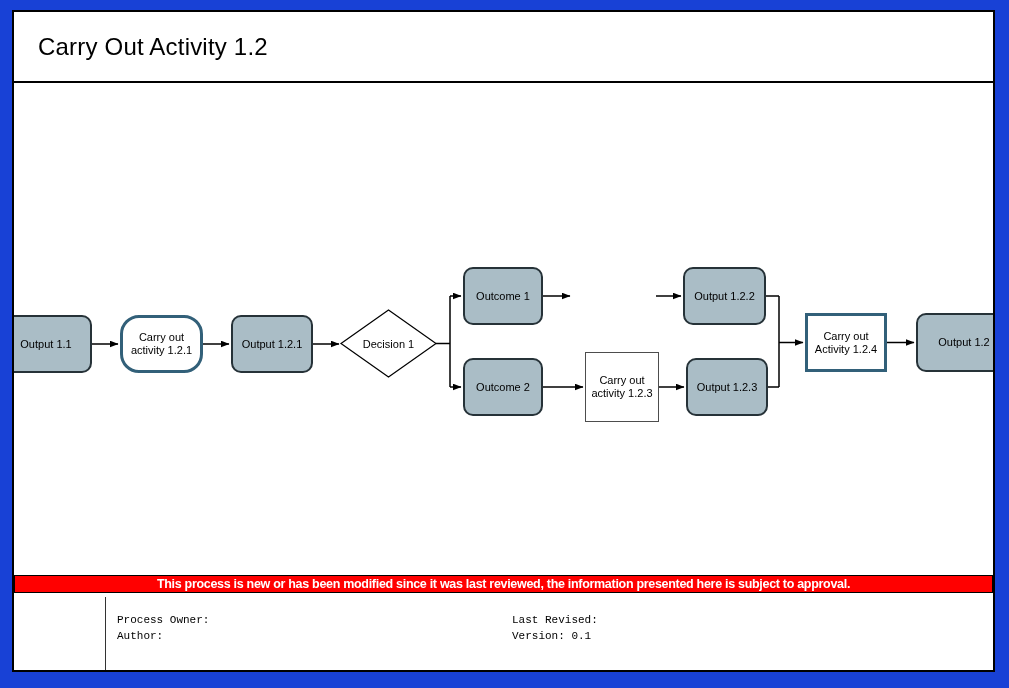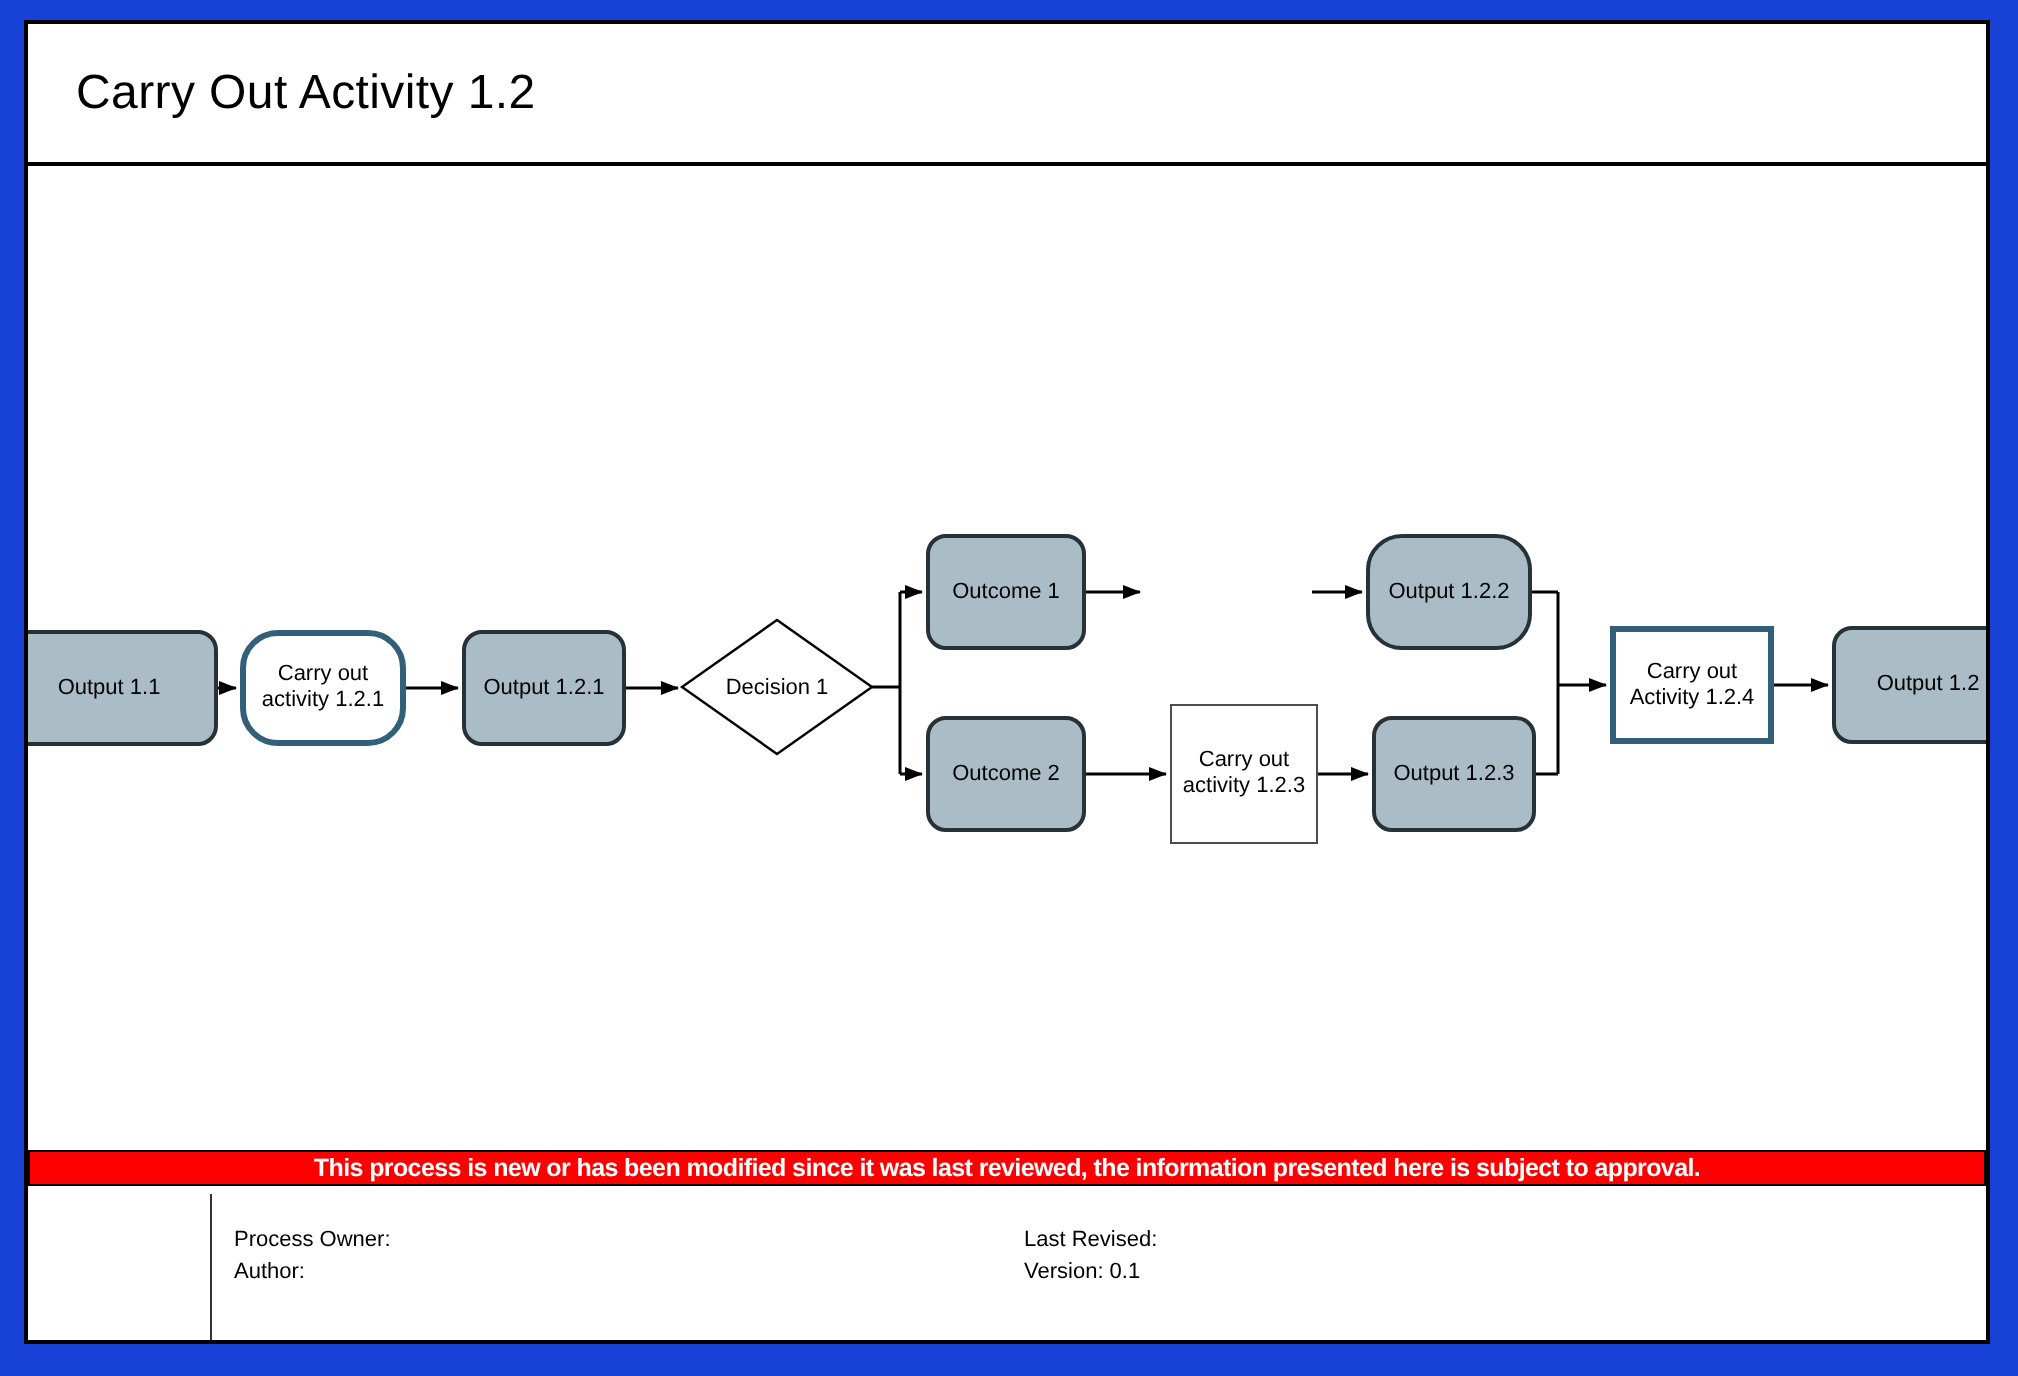--- a/index.html
+++ b/index.html
@@ -48,21 +48,21 @@
     position:absolute;left:0;top:563px;width:100%;height:18px;
     background:#ff0000;border:1px solid #000;box-sizing:border-box;
     display:flex;align-items:center;justify-content:center;
   }
   .banner .banner-text{
     color:#ffffff;font-weight:bold;font-size:12.5px;letter-spacing:-0.3px;
     white-space:nowrap;
   }
   .footerbar{
     position:absolute;left:0;top:585px;width:100%;height:62px;
-    font-size:11px;color:#000;
+    font-size:11px;color:#000;font-family:Liberation Mono, monospace;
   }
   .footer-divider{
     position:absolute;left:91px;top:0;width:1px;height:73px;background:#333;
   }
   .footer-left{
     position:absolute;left:103px;top:15px;line-height:16px;
   }
   .footer-mid{
     position:absolute;left:498px;top:15px;line-height:16px;
   }
@@ -99,32 +99,32 @@
       <line x1="529" y1="213" x2="556" y2="213" stroke="#000" stroke-width="1.5" marker-end="url(#arrow)"></line>
       <line x1="642" y1="213" x2="667" y2="213" stroke="#000" stroke-width="1.5" marker-end="url(#arrow)"></line>
       <line x1="529" y1="304" x2="569" y2="304" stroke="#000" stroke-width="1.5" marker-end="url(#arrow)"></line>
       <line x1="645" y1="304" x2="670" y2="304" stroke="#000" stroke-width="1.5" marker-end="url(#arrow)"></line>
       <line x1="765" y1="259.5" x2="789" y2="259.5" stroke="#000" stroke-width="1.5" marker-end="url(#arrow)"></line>
       <line x1="873" y1="259.5" x2="900" y2="259.5" stroke="#000" stroke-width="1.5" marker-end="url(#arrow)"></line>
 
       <polygon points="327,260.5 374.5,227 422,260.5 374.5,294" fill="#ffffff" stroke="#000" stroke-width="1.2"></polygon>
     </svg>
 
-    <div class="node node-output" style="left:-14px;top:232px;width:109px;height:58px;">Output 1.1</div>
+    <div class="node node-output" style="left:-14px;top:232px;width:92px;height:58px;">Output 1.1</div>
 
     <div class="node node-activity" style="left:106px;top:232px;width:83px;height:58px;border-radius:19px;">Carry out activity 1.2.1</div>
 
     <div class="node node-output" style="left:217px;top:232px;width:82px;height:58px;">Output 1.2.1</div>
 
     <div class="node-decision-label" style="left:327px;top:227px;width:95px;height:67px;">Decision 1</div>
 
     <div class="node node-output" style="left:449px;top:184px;width:80px;height:58px;">Outcome 1</div>
 
 
-    <div class="node node-output" style="left:669px;top:184px;width:83px;height:58px;border-radius:18px;">Output 1.2.2</div>
+    <div class="node node-output" style="left:669px;top:184px;width:83px;height:58px;">Output 1.2.2</div>
 
     <div class="node node-output" style="left:449px;top:275px;width:80px;height:58px;">Outcome 2</div>
 
     <div class="node node-activity-plain" style="left:571px;top:269px;width:74px;height:70px;">Carry out activity 1.2.3</div>
 
     <div class="node node-output" style="left:672px;top:275px;width:82px;height:58px;">Output 1.2.3</div>
 
     <div class="node node-activity" style="left:791px;top:230px;width:82px;height:59px;">Carry out Activity 1.2.4</div>
 
     <div class="node node-output" style="left:902px;top:230px;width:96px;height:59px;">Output 1.2</div>

